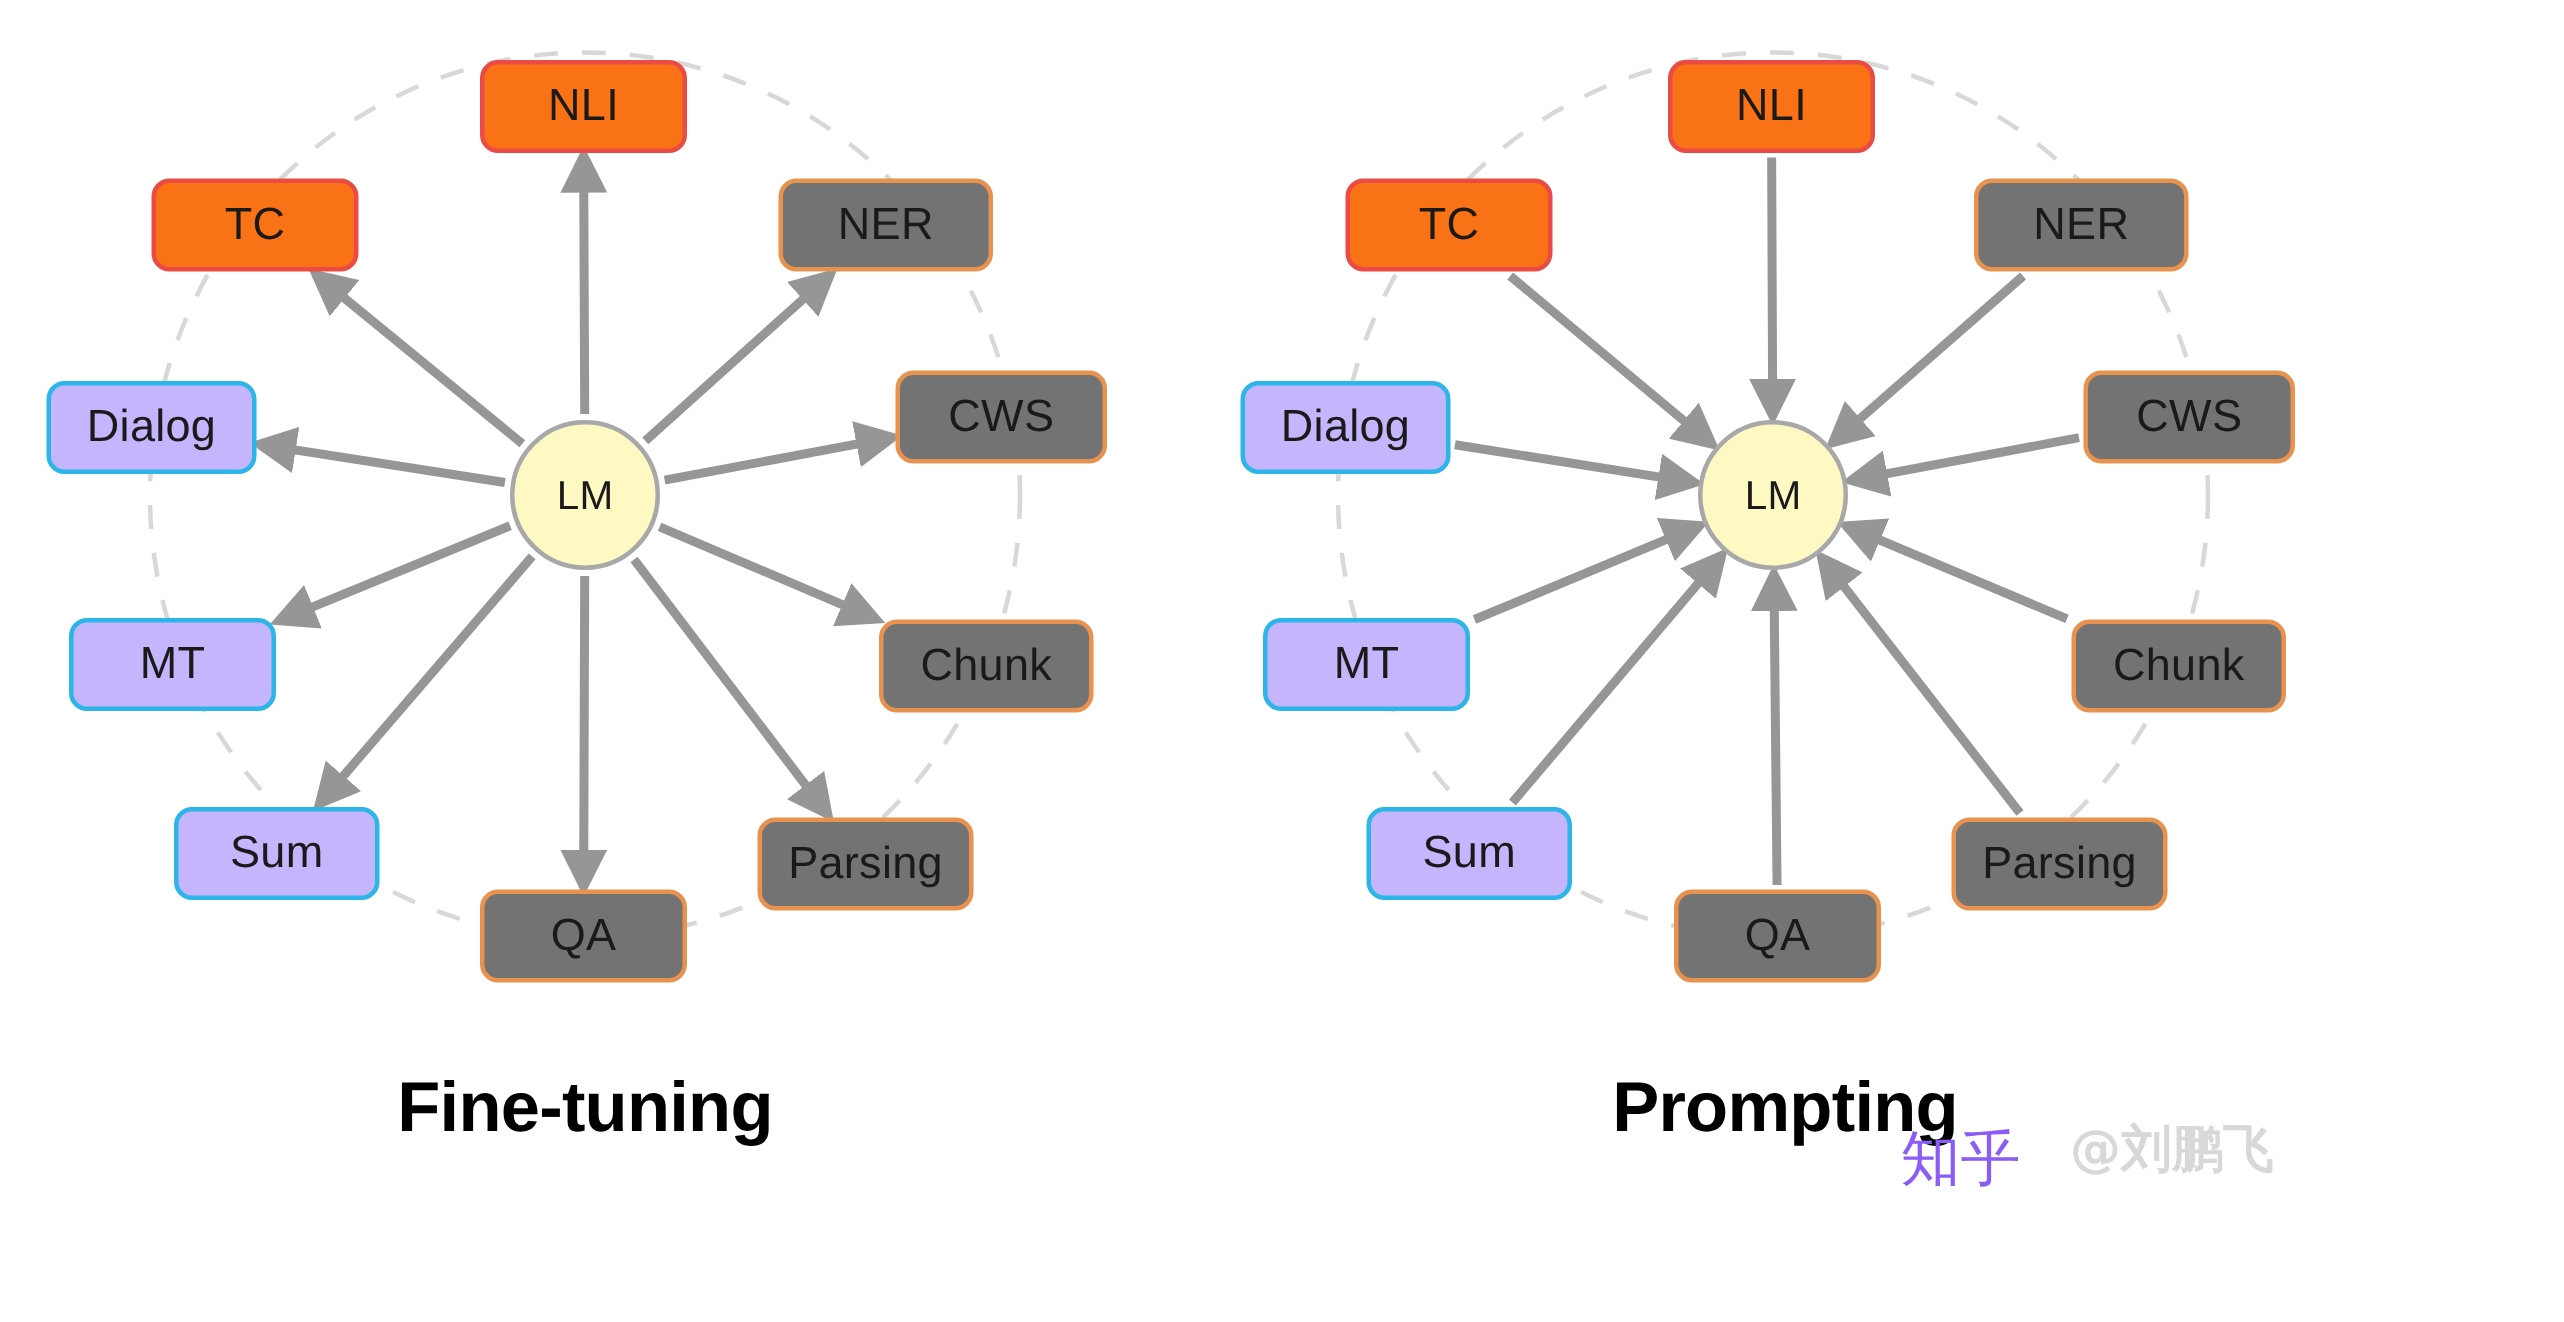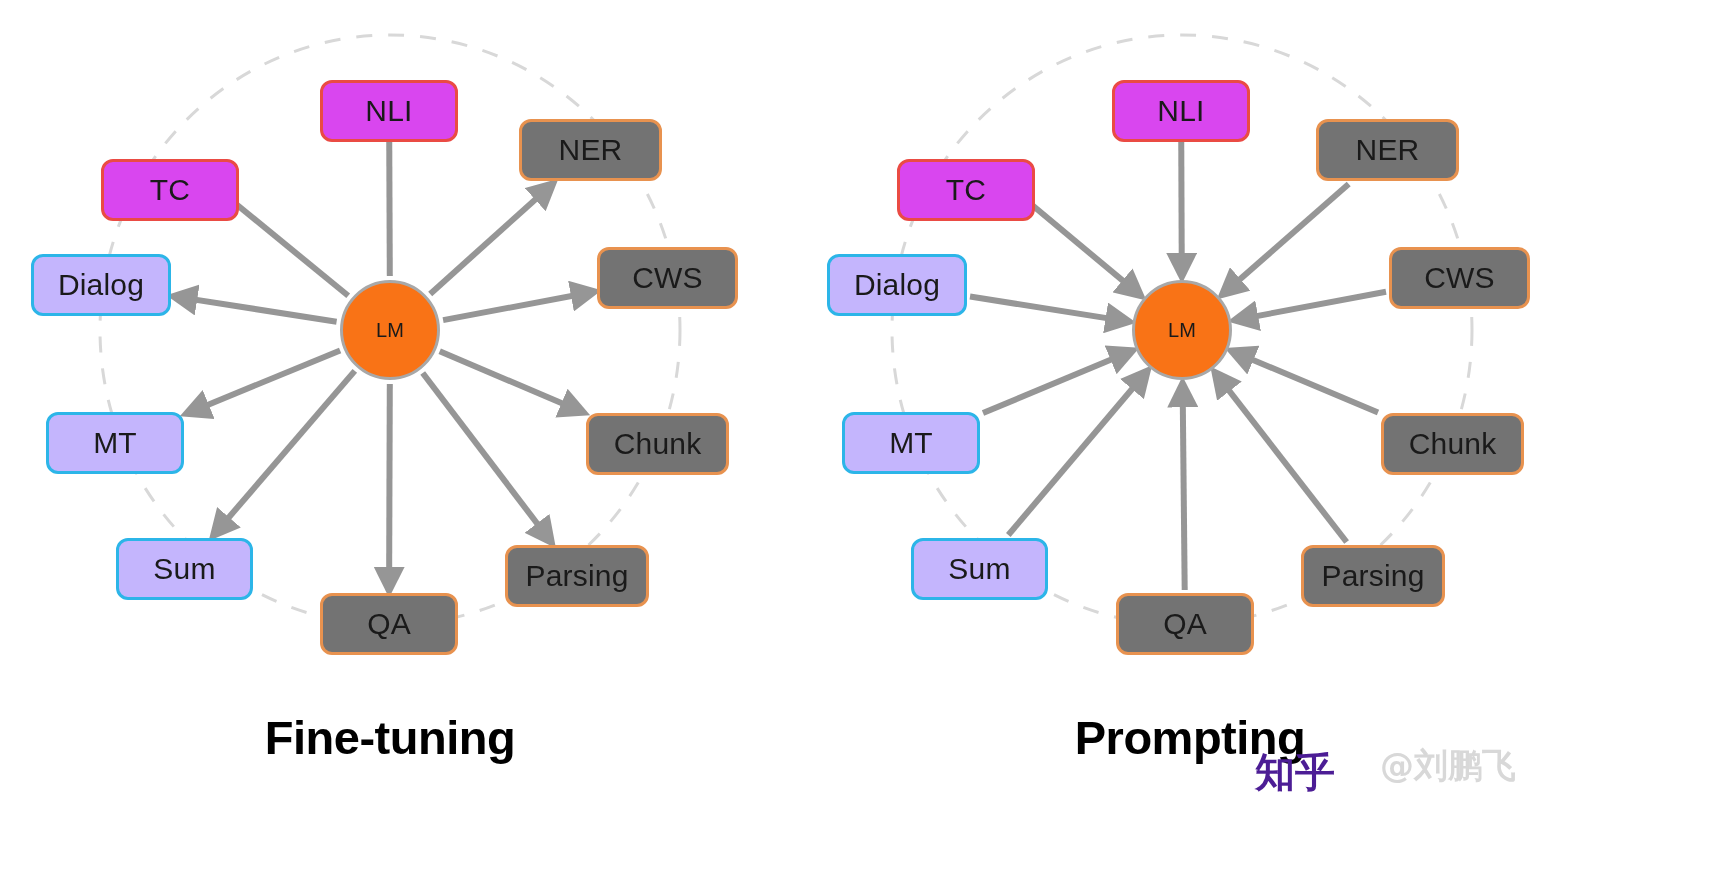--- a/index.html
+++ b/index.html
@@ -11,44 +11,44 @@
   #stage{position:absolute;left:0;top:0;width:1709px;height:881px;}
   svg.layer{position:absolute;left:0;top:0;width:1709px;height:881px;pointer-events:none;}
 
   .node{
     position:absolute;box-sizing:border-box;
     display:flex;align-items:center;justify-content:center;
     border-radius:12px;border-width:3px;border-style:solid;
     font-size:30px;color:#1a1a1a;letter-spacing:.2px;
     white-space:nowrap;
   }
-  .node.red{background:#d946ef;border-color:#ea4b44;margin-top:40px;}
+  .node.red{background:#f97316;border-color:#ea4b44;}
   .node.orange{background:#737373;border-color:#e8924f;}
   .node.blue{background:#c4b5fd;border-color:#2cb5e8;}
 
   .hub{
     position:absolute;border-radius:50%;
-    background:#f97316;border:3px solid #a8a8a8;
+    background:#fef9c3;border:3px solid #a8a8a8;
     display:flex;align-items:center;justify-content:center;
-    font-size:20px;color:#1a1a1a;box-sizing:border-box;
+    font-size:27px;color:#1a1a1a;box-sizing:border-box;
   }
 
   .caption{
     position:absolute;text-align:center;
     font-size:47px;font-weight:bold;color:#000;
     font-family:"Liberation Sans","DejaVu Sans",sans-serif;
     letter-spacing:-0.5px;
   }
 
   .watermark{
     position:absolute;color:#d8d8d8;font-size:34px;font-weight:bold;
     white-space:nowrap;user-select:none;
     font-family:"DejaVu Sans",sans-serif;
   }
-  .wm-logo{position:absolute;color:#4c1d95;font-size:40px;font-weight:bold;white-space:nowrap;}
+  .wm-logo{position:absolute;color:#8b5cf6;font-size:40px;font-weight:normal;white-space:nowrap;margin-left:12px;}
 </style>
 </head>
 <body>
 
 <div id="stage">
 
   <svg class="layer" id="edges" viewBox="0 0 1709 881" xmlns="http://www.w3.org/2000/svg">
     <defs>
       <marker id="ah" markerWidth="5.2" markerHeight="5.2" refX="3.9" refY="2.6" orient="auto" markerUnits="strokeWidth">
         <path d="M0,0 L5.2,2.6 L0,5.2 z" fill="#969696"></path>

